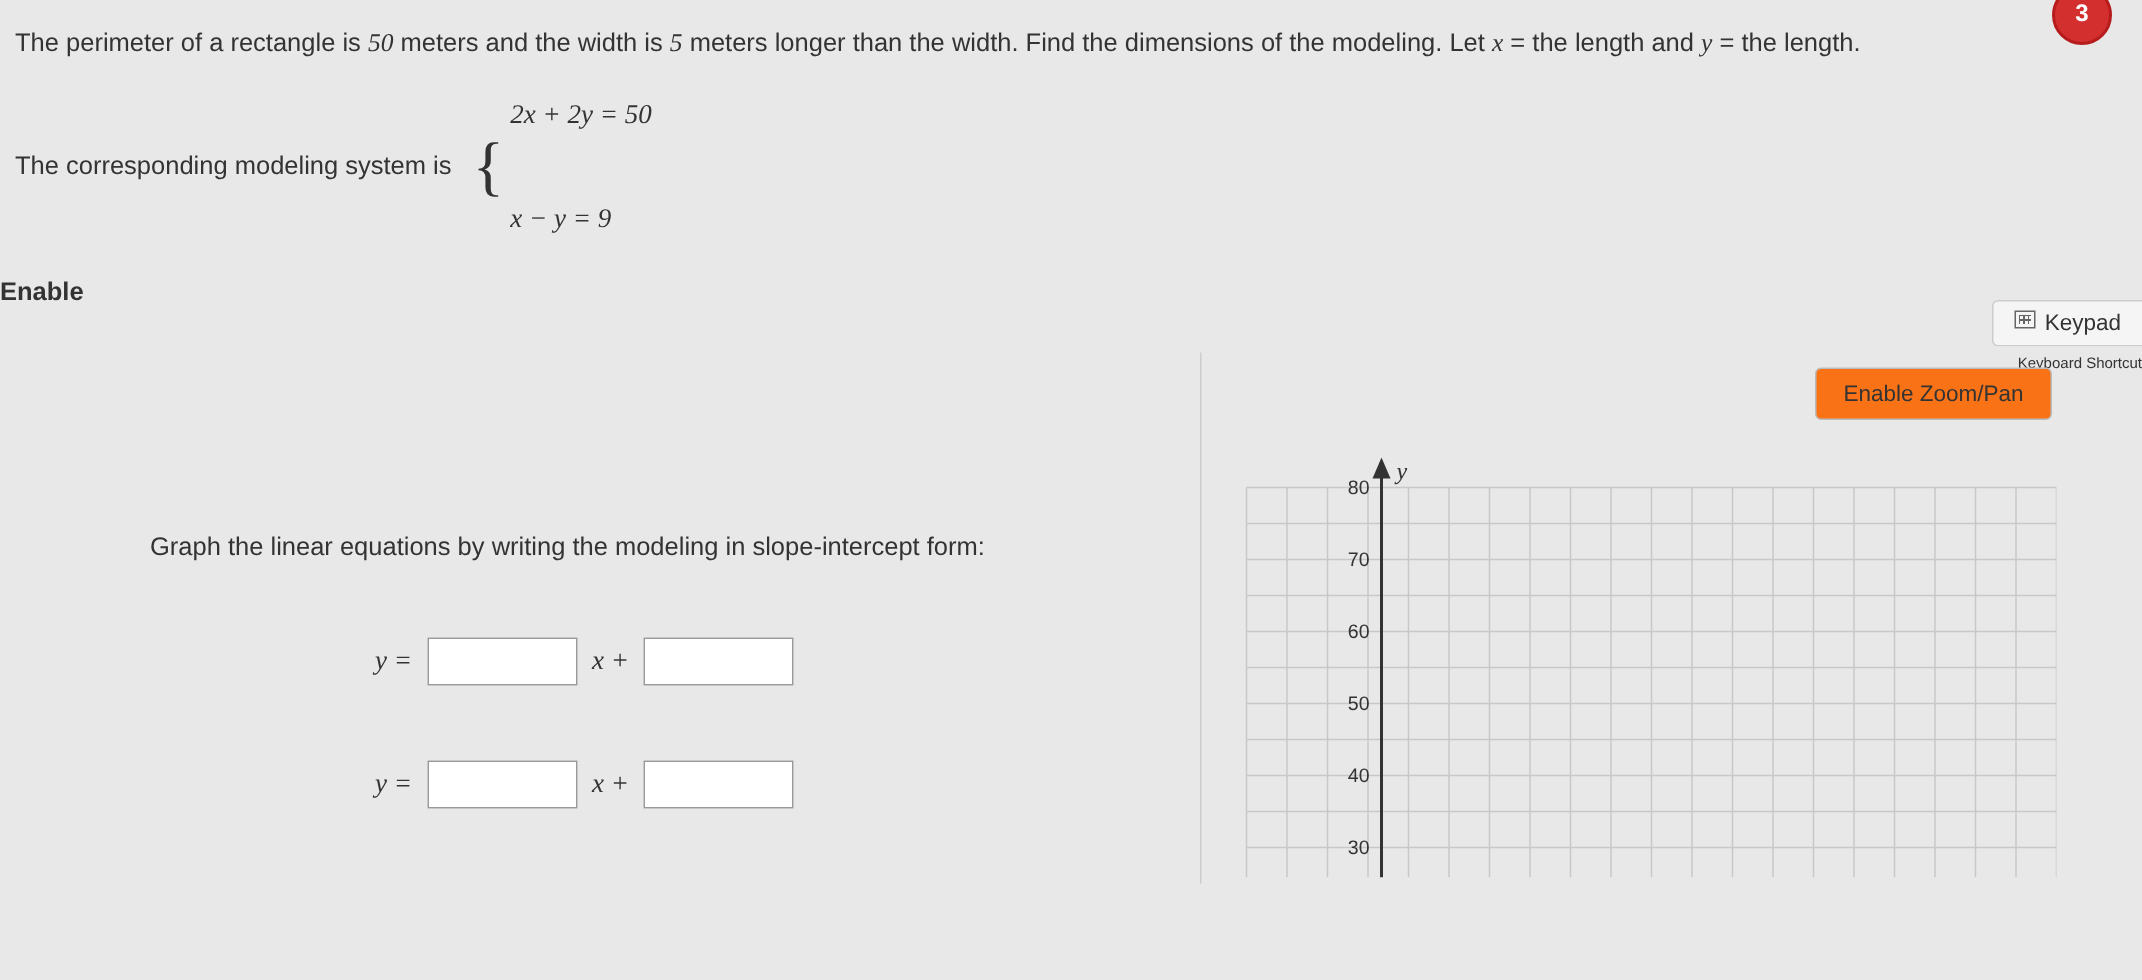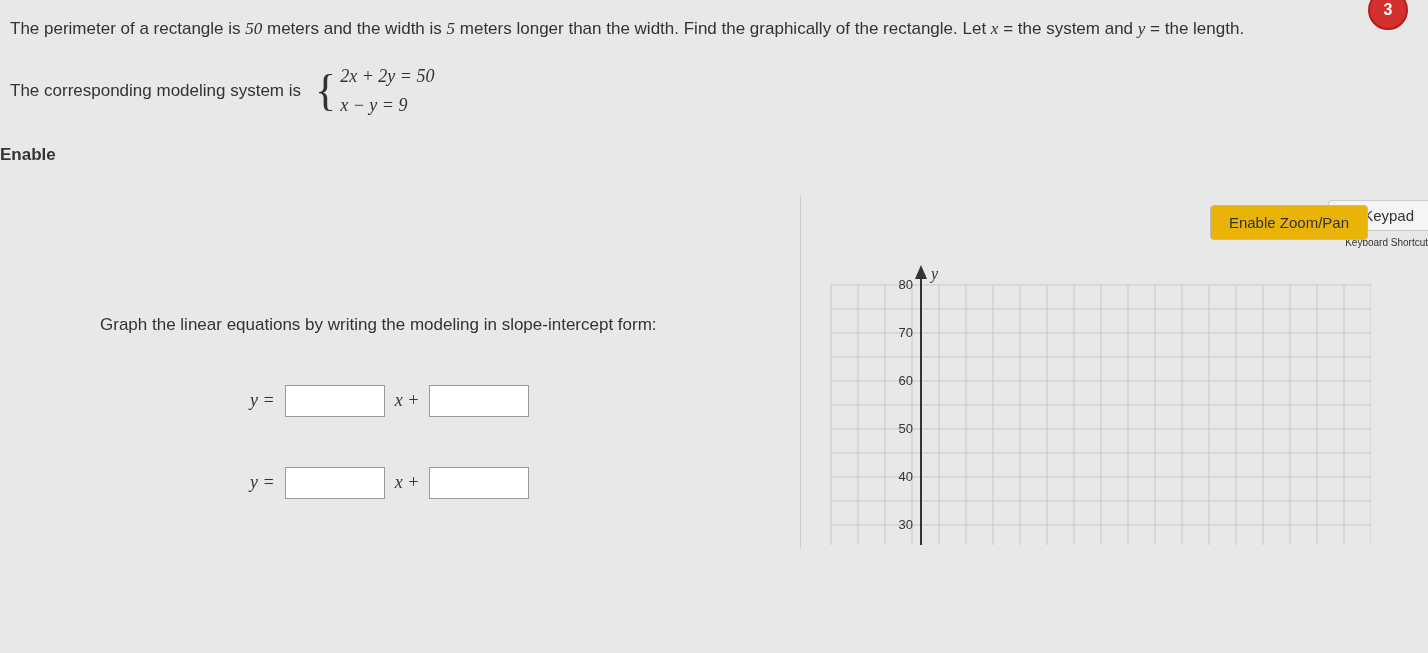--- a/index.html
+++ b/index.html
@@ -52,38 +52,39 @@
       line-height: 0.8;
       margin-right: 4px;
       font-family: "Times New Roman", serif;
     }
     .system-eq {
       display: flex;
       flex-direction: column;
       font-family: "Times New Roman", serif;
       font-size: 18px;
       font-style: italic;
+      gap: 40px;
     }
     .system-eq span { white-space: nowrap; }
     .math-var { font-family: "Times New Roman", serif; font-style: italic; }
     .answer-label {
       font-weight: bold;
       font-size: 17px;
       padding: 15px 0 10px 0;
       color: #333;
     }
     .top-actions {
       position: absolute;
       right: 0;
       top: 200px;
       text-align: right;
     }
     .keypad-btn {
       display: inline-flex;
-      align-items: flex-end;
+      align-items: flex-start;
       gap: 6px;
       padding: 6px 14px;
       background: #f5f5f5;
       border: 1px solid #ccc;
       border-right: none;
       border-radius: 4px 0 0 4px;
       font-size: 15px;
       cursor: pointer;
       color: #333;
     }
@@ -144,21 +145,21 @@
       flex: 1;
       position: relative;
       border-left: 1px solid #ccc;
       padding: 10px 0 0 10px;
     }
     .zoom-btn {
       position: absolute;
       top: 10px;
       right: 60px;
       padding: 8px 18px;
-      background: #eab308;
+      background: #f97316;
       border: 1px solid #bbb;
       border-radius: 4px;
       font-size: 15px;
       cursor: pointer;
       color: #333;
     }
     .graph-wrap {
       margin-top: 60px;
       width: 560px;
       height: 280px;
@@ -173,21 +174,21 @@
   </style>
 </head>
 <body>
 
 <div class="badge">
   <span>3</span>
 </div>
 
 <div class="problem-text">
   <div>
-    <span>The perimeter of a rectangle is </span><span class="math-var">50</span><span> meters and the width is </span><span class="math-var">5</span><span> meters longer than the width. Find the graphically of the rectangle. Let </span><span class="math-var">x</span><span> =  the system and </span><span class="math-var">y</span><span> =  the length.</span>
+    <span>The perimeter of a rectangle is </span><span class="math-var">50</span><span> meters and the width is </span><span class="math-var">5</span><span> meters longer than the width. Find the dimensions of the modeling. Let </span><span class="math-var">x</span><span> =  the length and </span><span class="math-var">y</span><span> =  the length.</span>
   </div>
   <div class="line2">
     <span>The corresponding modeling system is</span>
     <span class="brace-system">
       <span class="brace">{</span>
       <span class="system-eq">
         <span>2x + 2y = 50</span>
         <span>x − y = 9</span>
       </span>
     </span>

